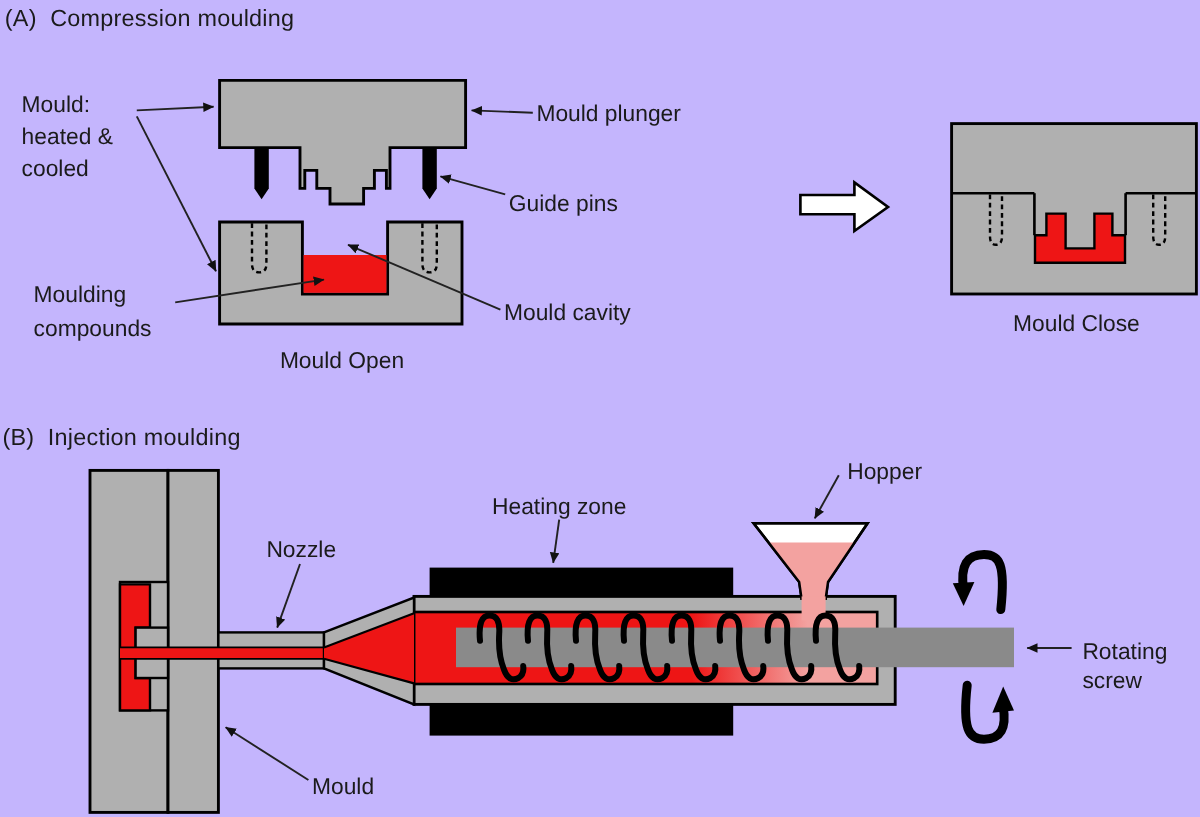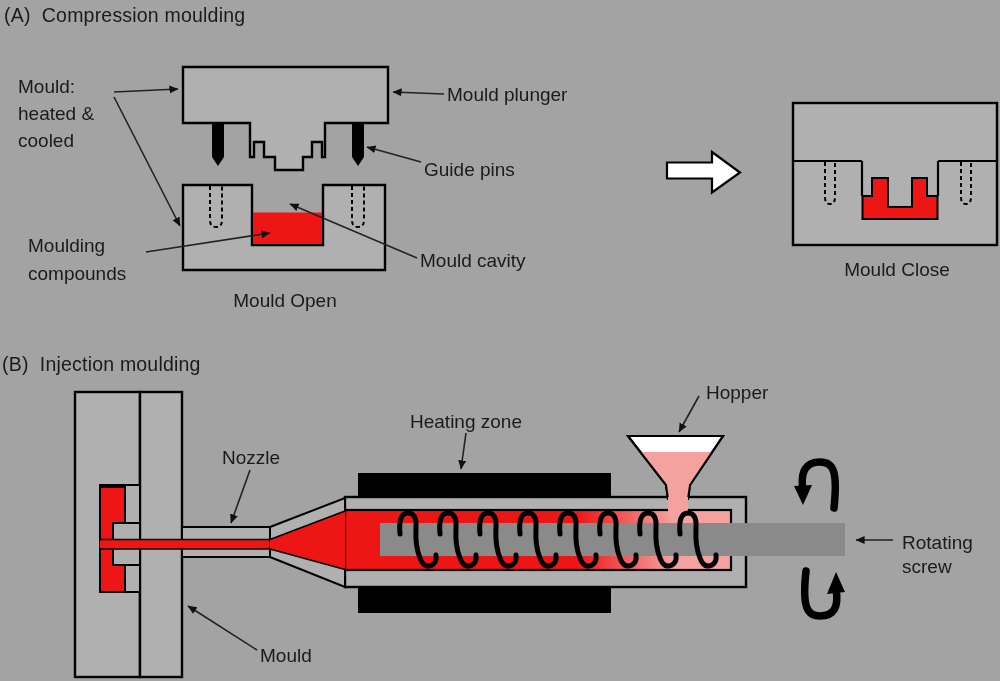--- a/index.html
+++ b/index.html
@@ -1,16 +1,16 @@
 <!DOCTYPE html>
 <html><head>
 <meta charset="utf-8">
 <style>
   html,body{margin:0;padding:0;background:#fff;}
-  .stage{position:relative;width:1000px;height:681px;background:#a3a3a3;overflow:hidden;
+  .stage{position:relative;width:1000px;height:681px;background:#c4b5fd;overflow:hidden;
          font-family:"Liberation Sans",sans-serif;}
   svg text{font-family:"Liberation Sans",sans-serif;font-size:19px;fill:#1b1b1b;font-weight:500;}
   svg .ttl{font-size:19.5px;letter-spacing:.2px;}
   .grey{fill:#b0b0b0;stroke:#000;stroke-width:2.4;}
   .greyThin{fill:#b0b0b0;stroke:#000;stroke-width:2;}
   .red{fill:#ee1515;}
   .redS{fill:#ee1515;stroke:#000;stroke-width:2;}
   .blk{fill:#000;}
   .white{fill:#fff;stroke:#000;stroke-width:2.2;}
   .pink{fill:#f3a2a0;}

